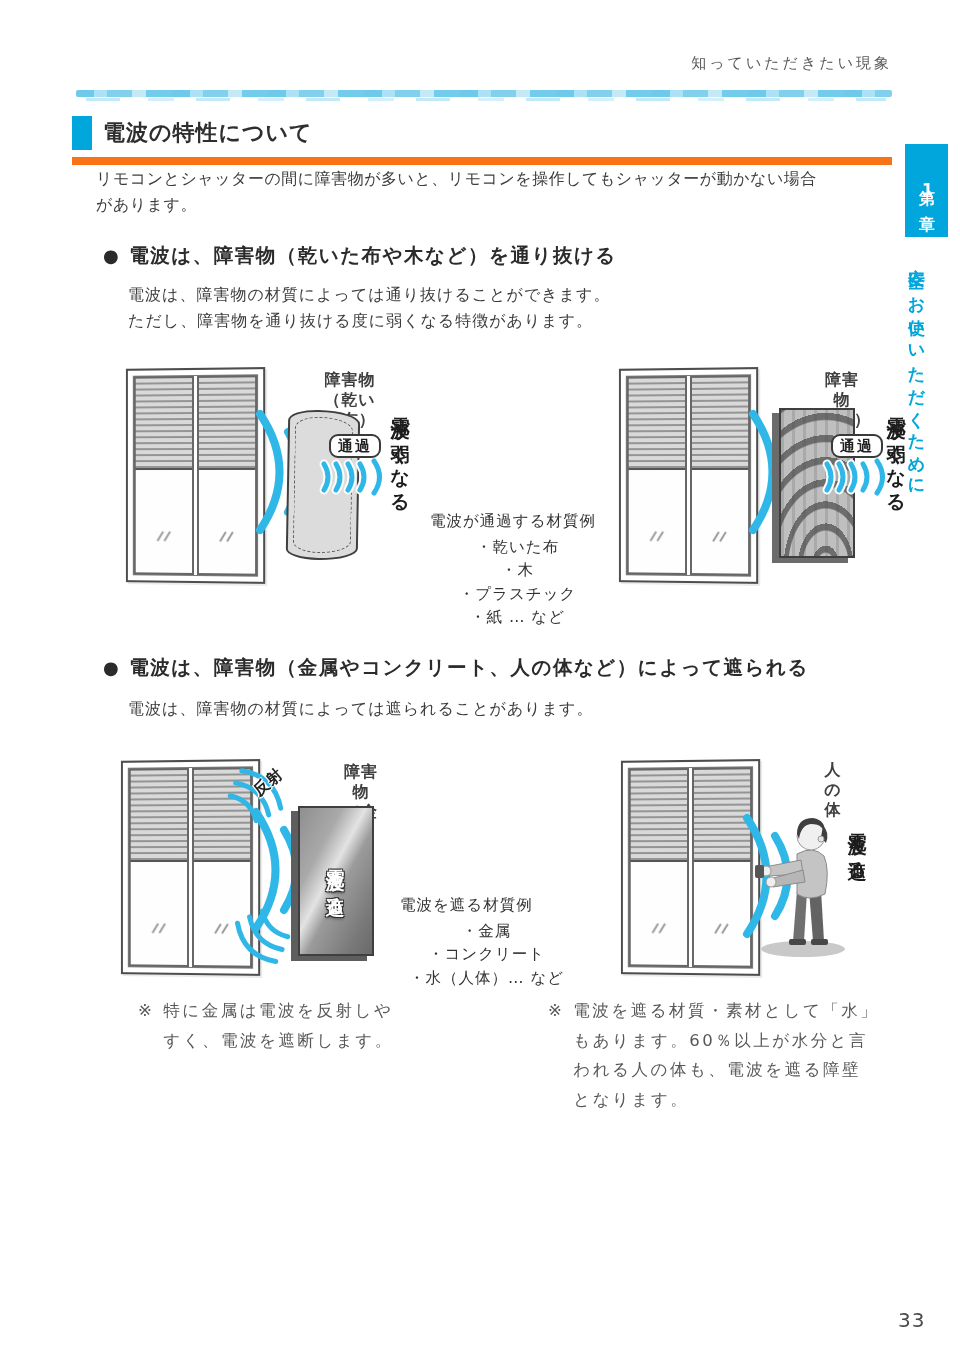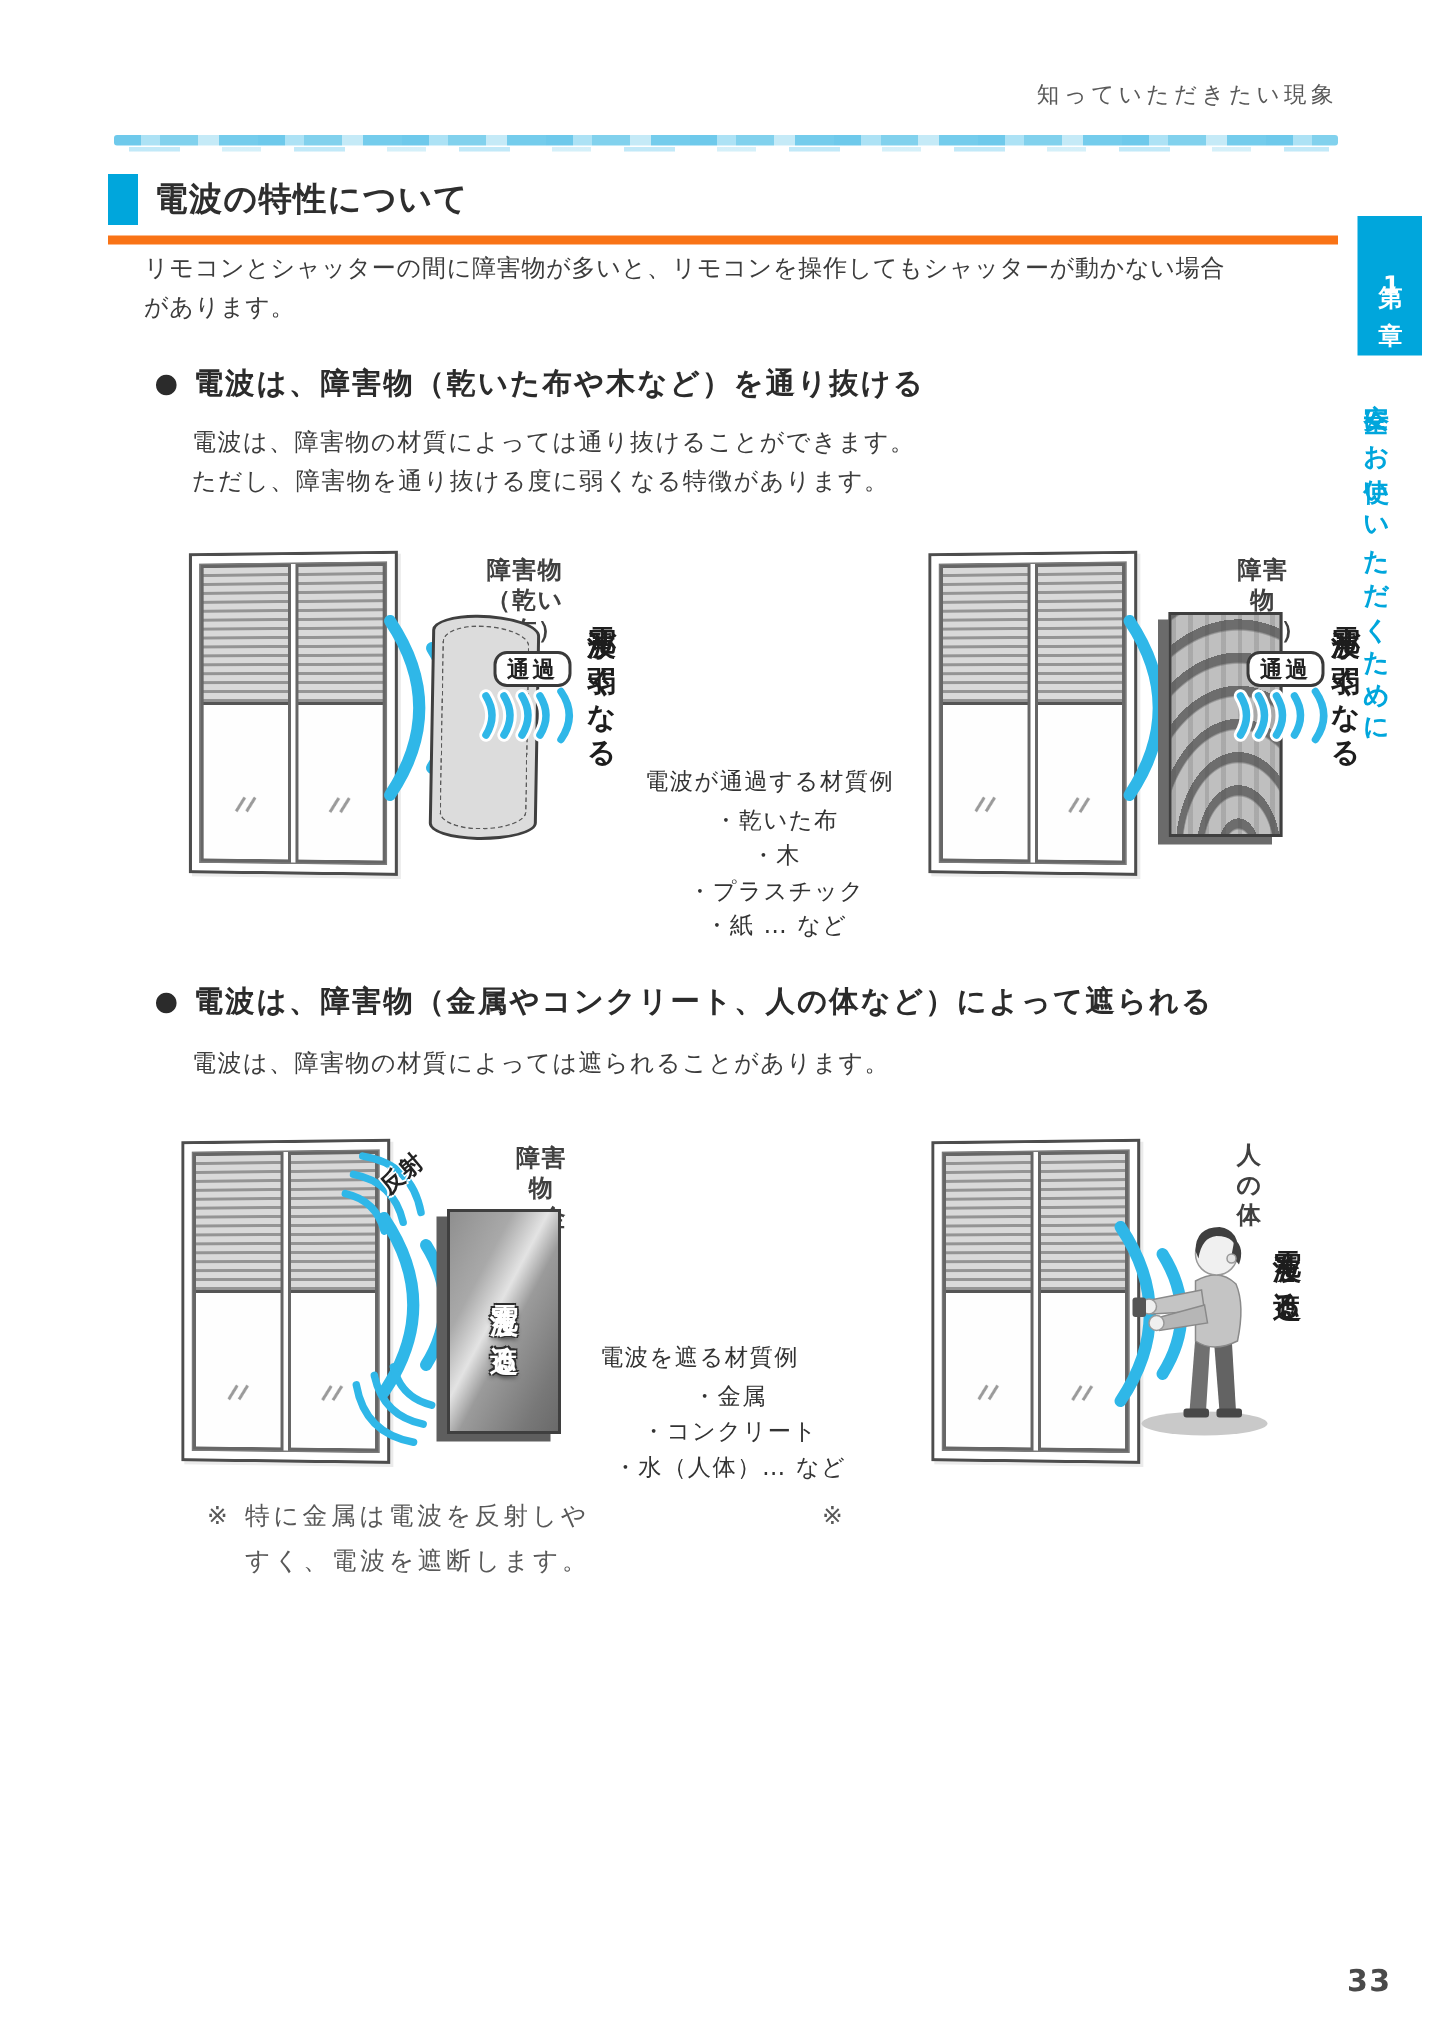--- a/index.html
+++ b/index.html
@@ -9,21 +9,21 @@
   .abs { position:absolute; }
 
   
   .running-header { top:54px; right:68px; font-size:15px; letter-spacing:3px; color:#595959; }
   .brush-line { left:76px; top:90px; width:816px; height:7px; border-radius:2px; opacity:.9;
     background:repeating-linear-gradient(90deg,#5fc4e9 0 18px,#a5dff5 18px 31px,#74cdec 31px 56px,#bfe8f7 56px 70px,#66c7ea 70px 96px); }
   .brush-line::after { content:""; position:absolute; left:10px; right:6px; bottom:-4px; height:3px; opacity:.7;
     background:repeating-linear-gradient(90deg,#9edcf4 0 34px,transparent 34px 62px,#bce7f6 62px 88px,transparent 88px 110px); }
 
   .title-bar { left:72px; top:116px; width:820px; display:flex; align-items:center; gap:11px;
-    padding-bottom:7px; border-bottom:6px solid #f97316; }
+    padding-bottom:7px; border-bottom:8px solid #f97316; }
   .title-square { width:20px; height:34px; background:#00A6DC; flex:0 0 auto; }
   .page-title { font-size:22px; font-weight:bold; color:#2e2e2e; letter-spacing:1px; }
   .intro { left:96px; top:166px; font-size:16px; line-height:1.62; letter-spacing:.5px; color:#3c3c3c; white-space:pre-line; }
 
   
   .chapter-box { left:905px; top:144px; width:43px; height:93px; background:#00A6DC; color:#fff;
     display:flex; align-items:center; justify-content:center; }
   .vtext { writing-mode:vertical-rl; text-orientation:upright; }
   .chapter-box .vtext { font-size:16px; font-weight:bold; letter-spacing:3px; }
   .side-tab { left:906px; top:256px; height:270px; color:#00A6DC; font-weight:bold; font-size:17px; letter-spacing:3px; }
@@ -68,21 +68,21 @@
   .reflect-label { font-size:15.5px; font-weight:bold; color:#222; letter-spacing:1px; transform:rotate(-40deg);
     text-shadow:-1px -1px 0 #fff,1px -1px 0 #fff,-1px 1px 0 #fff,1px 1px 0 #fff; z-index:7; }
 
   .materials { font-size:15.5px; color:#333; letter-spacing:1px; line-height:1.52; }
   .materials .mat-title { margin-bottom:2px; }
   .materials li { list-style:none; margin-left:9px;text-align:center; }
 
   .note { display:flex; gap:9px; font-size:16.5px; letter-spacing:2.5px; line-height:1.8; color:#585858; }
   .note .note-text { white-space:pre-line; }
 
-  .page-number { left:898px; top:1308px; font-size:20px; font-weight:bold; color:#4a4a4a; letter-spacing:1px; }
+  .page-number { left:898px; top:1308px; font-size:20px; font-weight:normal; color:#4a4a4a; letter-spacing:1px; }
 
   svg { display:block; overflow:visible; }
 </style>
 </head>
 <body>
 
 <div class="page">
 
   <div class="abs running-header">知っていただきたい現象</div>
   <div class="abs brush-line"></div>
@@ -316,17 +316,21 @@
   </svg>
   <div class="abs result-vtext vtext" style="left:845px; top:818px;">電波を遮る</div>
 
   <div class="abs note" style="left:138px; top:996px; width:300px;">
     <span>※</span>
     <span class="note-text">特に金属は電波を反射しや
 すく、電波を遮断します。</span>
   </div>
   <div class="abs note" style="left:548px; top:996px; width:368px;">
     <span>※</span>
+    <span class="note-text">電波を遮る材質・素材として「水」
+もあります。60％以上が水分と言
+われる人の体も、電波を遮る障壁
+となります。</span>
   </div>
 
   <div class="abs page-number">33</div>
 
 </div>
 
 </body></html>

